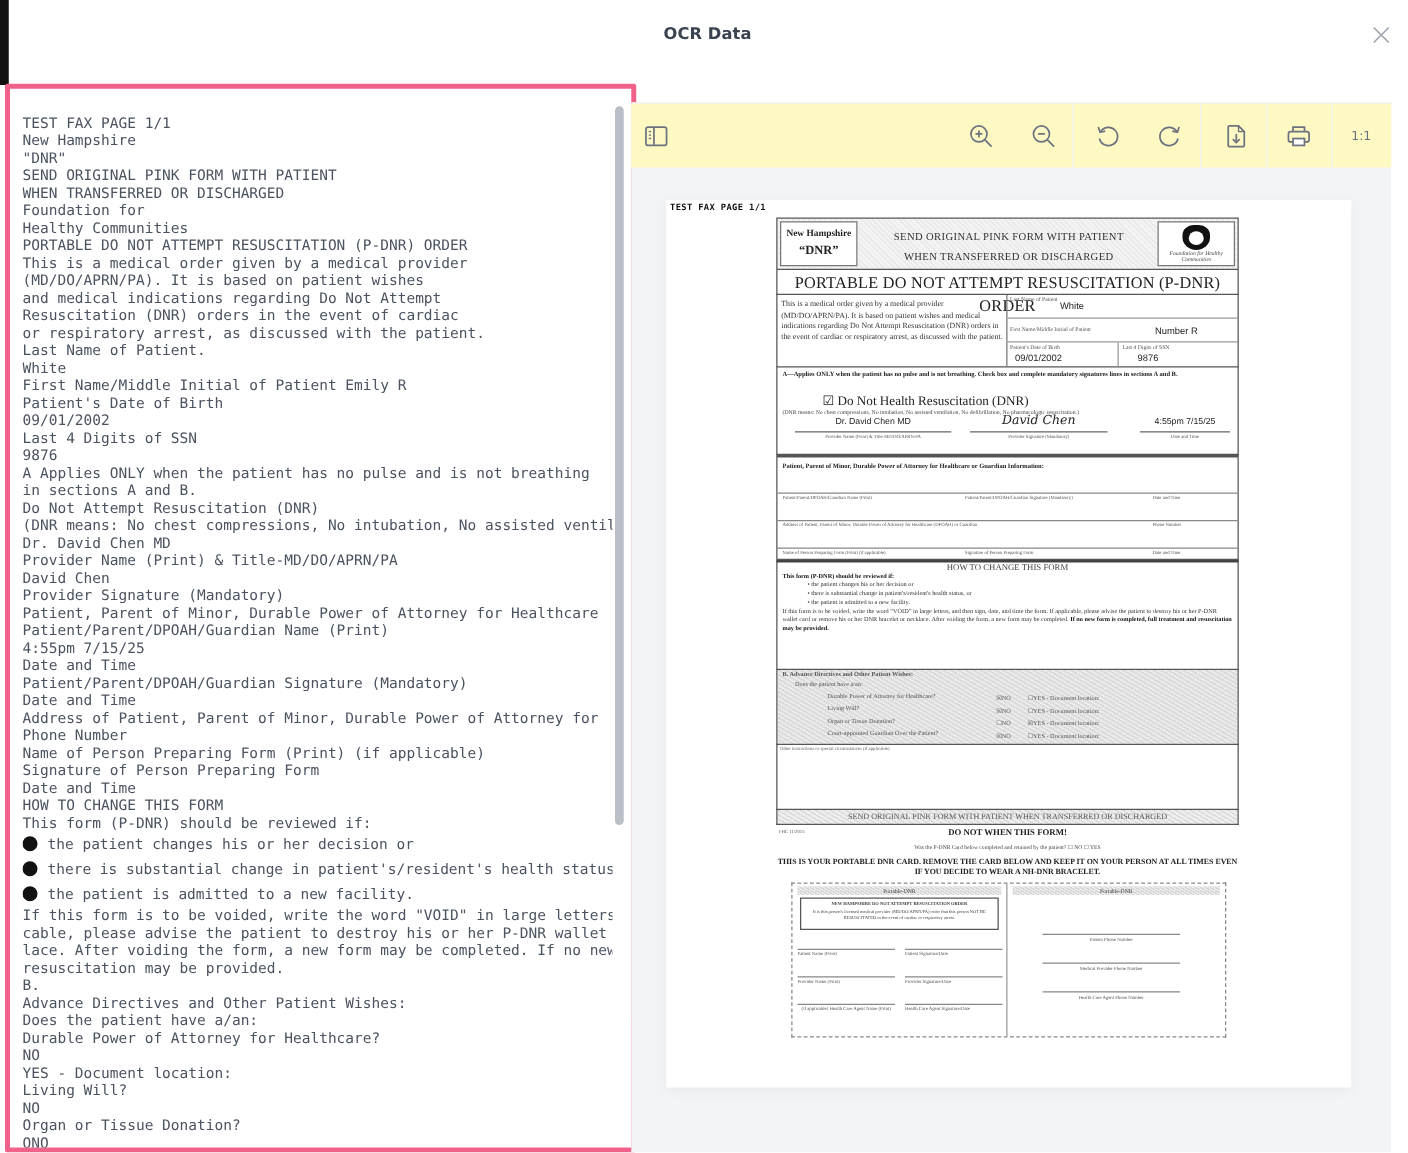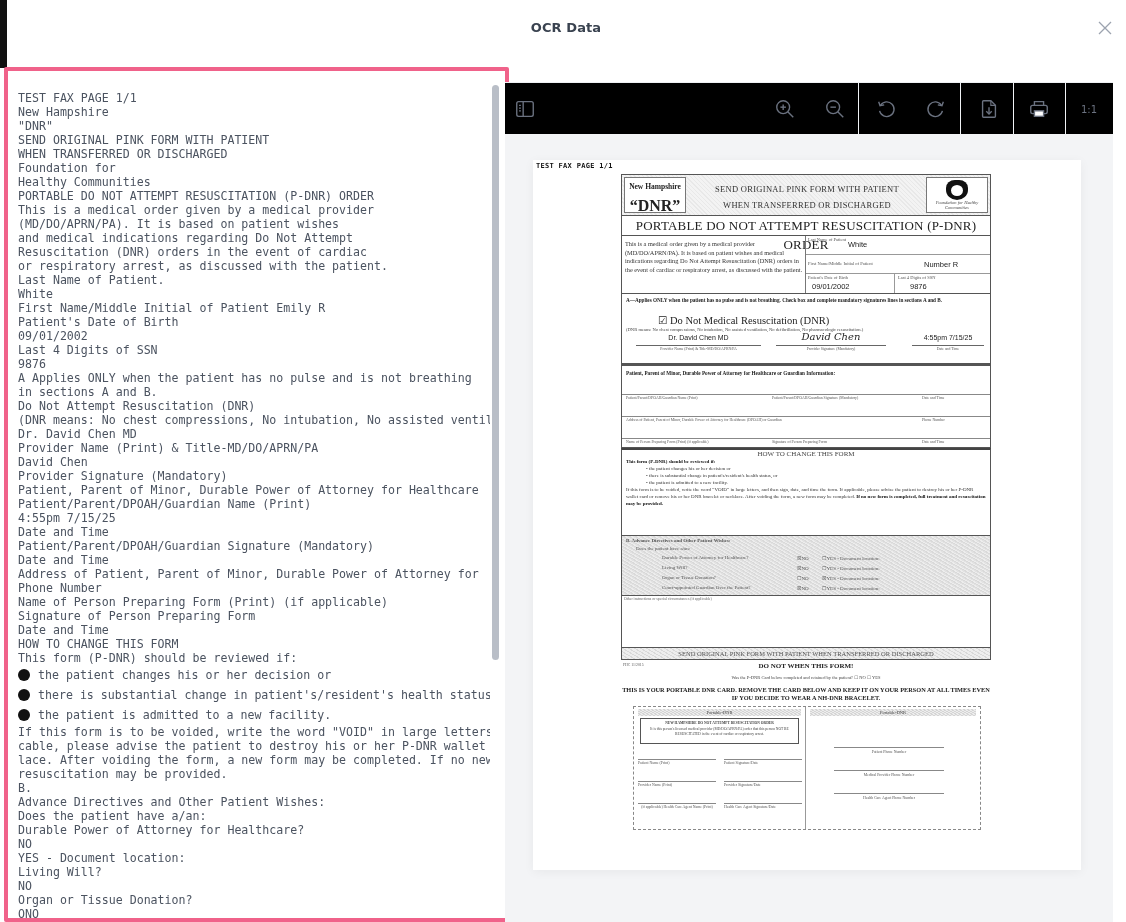--- a/index.html
+++ b/index.html
@@ -17,37 +17,37 @@
     border: 4px solid #f0628a; border-bottom-width: 4px; background: #ffffff; border-radius: 2px; overflow: hidden; }
   .ocr-text { position: absolute; left: 10px; top: 20px; width: 472px; white-space: pre;
     overflow: hidden; font-family: "DejaVu Sans Mono", monospace; font-size: 11.6px; line-height: 14px; color: #4b5360; }
   .ocr-line { display: block; height: 14px; overflow: hidden; white-space: pre; }
   .ocr-line.bullet { height: 20px; line-height: 20px; }
   .bullet-dot { display: inline-block; width: 12px; height: 12px; border-radius: 50%; background: #111; vertical-align: -2px; margin-right: 8px; }
   .scrollbar-thumb { position: absolute; right: 6px; top: 14px; width: 7px; height: 575px; background: #b9bec7; border-radius: 4px; cursor: pointer; }
 
   
   .viewer { position: absolute; left: 505px; top: 82px; width: 608px; height: 840px; background: #f3f4f6; }
-  .toolbar { position: absolute; left: 0; top: 0; width: 608px; height: 52px; background: #000000;
+  .toolbar { position: absolute; left: 0; top: 0; width: 608px; height: 52px; background: #fef9c3;
     border-top: 1px solid #eef0f3; }
   .tb-btn { position: absolute; top: 10px; width: 32px; height: 32px; display: flex; align-items: center; justify-content: center; cursor: pointer; border-radius: 4px; }
   .tb-sep { position: absolute; top: 0; width: 1px; height: 52px; background: #f0f2f5; }
   .tb-btn svg { width: 22px; height: 22px; }
   .one-to-one { font-family: "DejaVu Sans", sans-serif; font-size: 10px; color: #6b7280; }
 
   .page { position: absolute; left: 28px; top: 78px; width: 548px; height: 710px; background: #ffffff;
     box-shadow: 0 2px 10px rgba(0,0,0,0.05); }
   .fax-header { position: absolute; left: 3px; top: 2px; font-family: "DejaVu Sans Mono", monospace; font-weight: bold; font-size: 7px; color: #111; letter-spacing: 0.3px; }
 
   .form { position: absolute; left: 88px; top: 14px; width: 370px; font-family: "Liberation Serif", serif; color: #222; }
   .hdr-row { position: relative; height: 42px; border: 1px solid #555;
     background: repeating-linear-gradient(45deg, #e8e8e8 0 1px, #f3f3f3 1px 3px); }
   .nh-box { position: absolute; left: 2px; top: 2px; width: 62px; height: 36px; background: #fff; border: 1px solid #777; text-align: center;
     font-size: 7.5px; font-weight: bold; line-height: 1.6; padding-top: 3px; }
-  .nh-box .dnr { font-size: 16px; }
+  .nh-box .dnr { font-size: 10px; }
   .send-text { position: absolute; left: 70px; top: 6px; width: 230px; text-align: center; font-size: 8.5px; line-height: 16px; color: #333; letter-spacing: 0.3px; }
   .logo-box { position: absolute; right: 2px; top: 2px; width: 62px; height: 36px; background: #fff; border: 1px solid #777; text-align: center; }
   .logo-icon { width: 22px; height: 20px; margin: 2px auto 0; background: #111; border-radius: 40% 40% 50% 50%; position: relative; }
   .logo-icon::after { content: ""; position: absolute; left: 5px; top: 5px; width: 12px; height: 11px; background: #fff; border-radius: 50%; }
   .logo-cap { font-size: 4.5px; line-height: 5px; color: #444; font-style: italic; }
   .title-row { border: 1px solid #555; border-top: none; height: 20px; text-align: center; font-size: 13px; line-height: 19px; letter-spacing: 0.2px; }
   .info-row { position: relative; height: 58px; border: 1px solid #555; border-top: none; }
   .info-left { position: absolute; left: 3px; top: 4px; width: 178px; font-size: 6.3px; line-height: 8.6px; color: #333; }
   .info-right { position: absolute; left: 183px; top: 0; right: 0; bottom: 0; border-left: 1px solid #777; }
   .fld { position: relative; border-bottom: 1px solid #999; height: 19px; }
@@ -211,21 +211,21 @@
             <span class="fld-val" style="left:6px;top:8px;">09/01/2002</span>
             <span style="position:absolute;left:88px;top:0;bottom:0;width:1px;background:#999;"></span>
             <span class="fld-lbl" style="left:92px;">Last 4 Digits of SSN</span>
             <span class="fld-val" style="left:104px;top:8px;">9876</span>
           </div>
         </div>
       </div>
 
       <div class="secA">
         <div class="secA-hdr">A—Applies ONLY when the patient has no pulse and is not breathing. Check box and complete mandatory signatures lines in sections A and B.</div>
-        <div class="dnr-check">☑ Do Not Medical Resuscitation (DNR)</div>
+        <div class="dnr-check">☑ Do Not Health Resuscitation (DNR)</div>
         <div class="dnr-means">(DNR means: No chest compressions, No intubation, No assisted ventilation, No defibrillation, No pharmacologic resuscitation.)</div>
         <div class="sig-row">
           <div class="sig" style="left:0;width:125px;">Dr. David Chen MD</div>
           <div class="sig-line" style="left:0;width:125px;"></div>
           <div class="sig-cap" style="left:0;width:125px;">Provider Name (Print) &amp; Title-MD/DO/APRN/PA</div>
           <div class="sig sig-script" style="left:140px;width:110px;top:-3px;">David Chen</div>
           <div class="sig-line" style="left:140px;width:110px;"></div>
           <div class="sig-cap" style="left:140px;width:110px;">Provider Signature (Mandatory)</div>
           <div class="sig" style="left:276px;width:72px;">4:55pm 7/15/25</div>
           <div class="sig-line" style="left:276px;width:72px;"></div>

